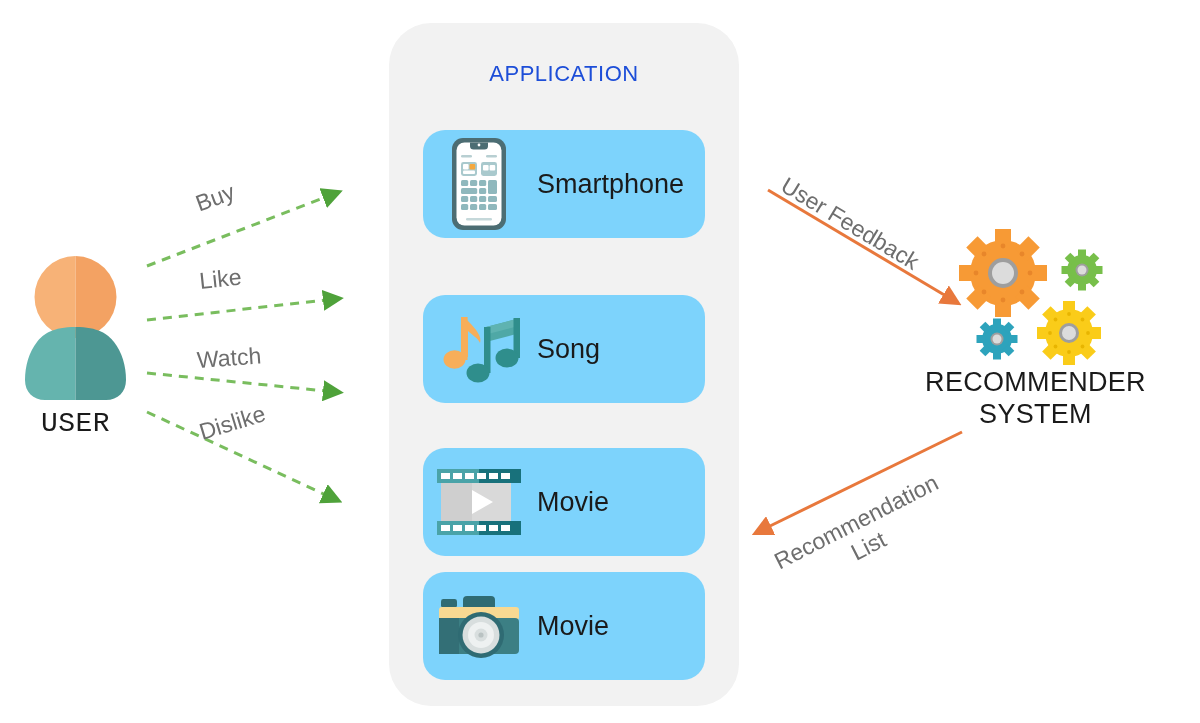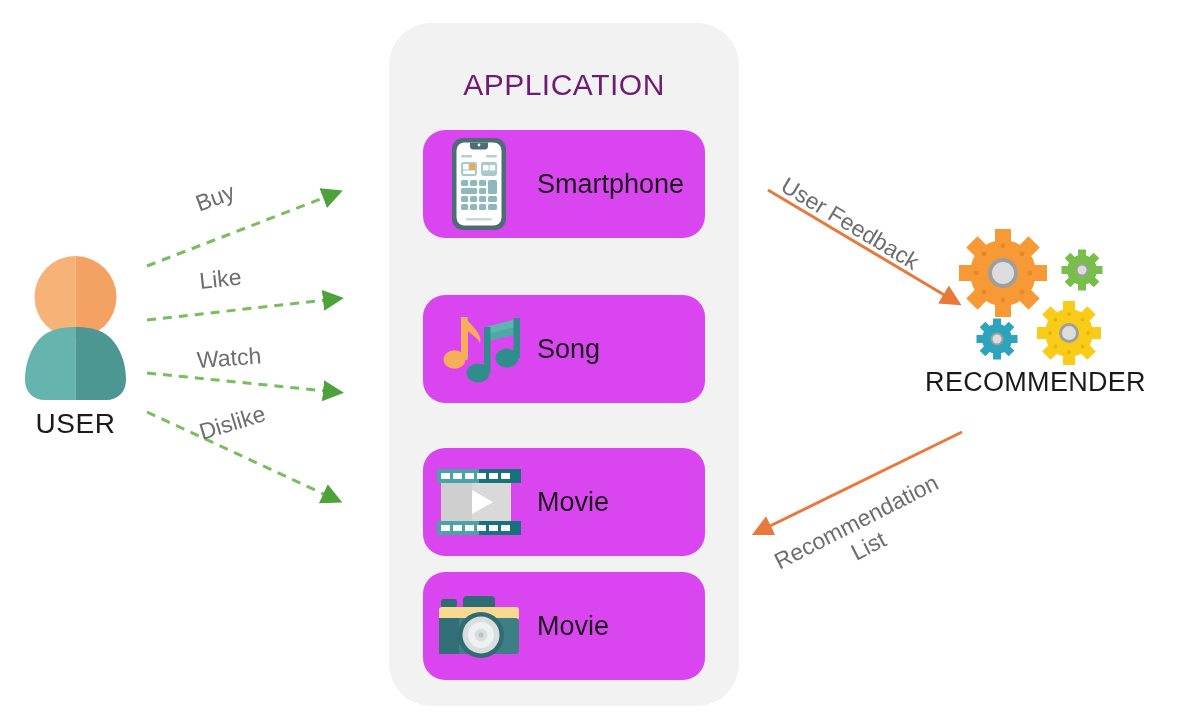--- a/index.html
+++ b/index.html
@@ -35,49 +35,49 @@
   }
   #user-label {
     position: absolute;
     left: 0;
     top: 158px;
     width: 135px;
     text-align: center;
     font-size: 28px;
     letter-spacing: 0.5px;
     color: #1a1a1a;
-    font-family: Liberation Sans, sans-serif;
+    font-family: Liberation Mono, monospace;
   }
 
   
   #application-panel {
     position: absolute;
     left: 389px;
     top: 23px;
     width: 350px;
     height: 683px;
     background: #f2f2f2;
     border-radius: 42px;
   }
   #application-title {
     position: absolute;
     left: 0;
-    top: 45px;
+    top: 38px;
     width: 350px;
     text-align: center;
-    font-size: 30px;
-    color: #701a75;
+    font-size: 22px;
+    color: #1d4ed8;
     letter-spacing: 0.5px;
   }
   .app-card {
     position: absolute;
     left: 34px;
     width: 282px;
     height: 108px;
-    background: #d946ef;
+    background: #7dd3fc;
     border-radius: 22px;
     display: flex;
     align-items: center;
   }
   #card-smartphone { top: 107px; }
   #card-song       { top: 272px; }
   #card-movie      { top: 425px; }
   #card-camera     { top: 549px; }
 
   .app-card-icon {
@@ -377,20 +377,21 @@
             <circle cx="-13.5" cy="13.5" r="1.9"></circle>
             <circle cx="13.5" cy="13.5" r="1.9"></circle>
           </g>
           <circle r="10" fill="#9E9E9E"></circle>
           <circle r="7" fill="#DCDCDC"></circle>
         </g>
       </svg>
     </div>
     <div id="recommender-label">
       <div>RECOMMENDER</div>
+      <div>SYSTEM</div>
     </div>
   </div>
 
   <svg id="arrow-layer" viewBox="0 0 1200 723">
     <defs>
       <marker id="greenhead" markerWidth="7" markerHeight="7" refX="1" refY="3.5" orient="auto">
         <path d="M0,0 L7,3.5 L0,7 z" fill="#4FA23A"></path>
       </marker>
       <marker id="orangehead" markerWidth="7" markerHeight="7" refX="1" refY="3.5" orient="auto">
         <path d="M0,0 L7,3.5 L0,7 z" fill="#E8783C"></path>

